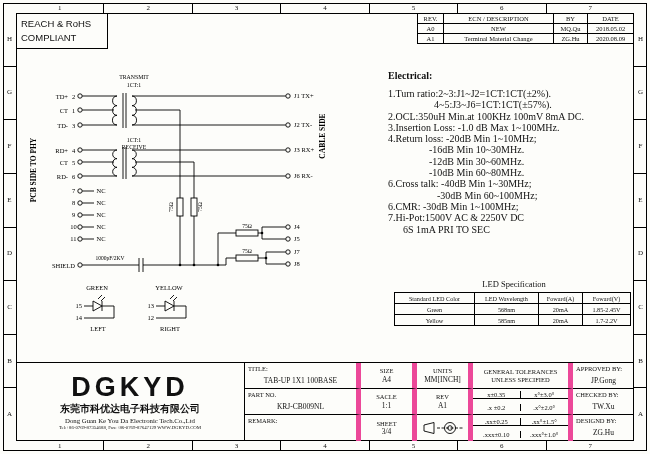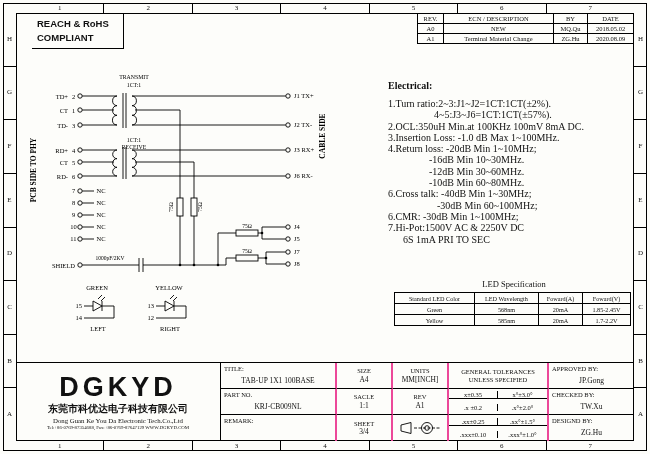--- a/index.html
+++ b/index.html
@@ -9,50 +9,50 @@
   .inner{position:absolute;left:16px;top:13px;right:16px;bottom:13px;border:1px solid #000}
   .band{position:absolute;display:flex}
   .band span{flex:1;display:flex;align-items:center;justify-content:center;font-size:7px;line-height:1}
   .band-top{left:16px;right:16px;top:3px;height:10px}
   .band-bottom{left:16px;right:16px;bottom:3px;height:10px}
   .band-left{left:3px;width:13px;top:13px;bottom:13px;flex-direction:column}
   .band-right{right:3px;width:13px;top:13px;bottom:13px;flex-direction:column}
   .band-top span + span,.band-bottom span + span{border-left:1px solid #000}
   .band-left span + span,.band-right span + span{border-top:1px solid #000}
 
-  .compliance{position:absolute;left:32px;top:13px;width:92px;height:36px;border-right:1px solid #000;border-bottom:1px solid #000;
-    font-family:"Liberation Sans",sans-serif;font-weight:bold;font-size:9.5px;padding:4px 5px;line-height:1.5}
+  .compliance{position:absolute;left:16px;top:13px;width:92px;height:36px;border-right:1px solid #000;border-bottom:1px solid #000;
+    font-family:"Liberation Sans",sans-serif;font-weight:normal;font-size:9.5px;padding:4px 5px;line-height:1.5}
 
   table{border-collapse:collapse}
   .rev-table{position:absolute;top:13px;right:16px;font-size:6.5px;background:#fdfdfa}
   .rev-table th,.rev-table td{border:1px solid #000;text-align:center;font-weight:normal;padding:1px 2px;height:10px}
   .c-rev{width:26px}.c-desc{width:110px}.c-by{width:34px}.c-date{width:46px}
 
   .schematic{position:absolute;left:22px;top:58px;width:362px;height:230px;font-family:"Liberation Serif",serif}
 
-  .electrical{position:absolute;left:388px;top:80px;width:250px}
+  .electrical{position:absolute;left:388px;top:70px;width:250px}
   .electrical .etitle{font-weight:bold;font-size:10px;margin-bottom:7px}
   .electrical .eline{font-size:10px;line-height:11.3px;white-space:nowrap}
   .i1{margin-left:46px}.i2{margin-left:41px}.i3{margin-left:49px}.i4{margin-left:15px}
 
   .ledspec-title{position:absolute;left:394px;top:279px;width:240px;text-align:center;font-size:8.5px}
   .ledspec{position:absolute;left:394px;top:292px;font-size:6.2px;background:#fdfdfa}
   .ledspec th,.ledspec td{border:1px solid #000;text-align:center;font-weight:normal;padding:1px 2px;height:11px}
   .lc1{width:80px}.lc2{width:64px}.lc3{width:44px}.lc4{width:48px}
 
   .ledsvg{position:absolute;left:70px;top:281px;width:160px;height:54px}
 
   .tblock{position:absolute;left:16px;right:16px;top:362px;bottom:13px;border-top:1px solid #000;display:flex}
-  .tb-left{width:205px;border-right:1px solid #000;display:flex;flex-direction:column;align-items:center;justify-content:center}
+  .tb-left{width:229px;border-right:1px solid #000;display:flex;flex-direction:column;align-items:center;justify-content:center}
   .logo{font-family:"Liberation Sans",sans-serif;font-weight:bold;font-size:27px;letter-spacing:4px;line-height:1}
   .cn{font-size:10px;font-weight:bold;margin-top:1px;white-space:nowrap}
   .en{font-size:6.8px;margin-top:1px;white-space:nowrap}
   .contact{font-size:4.8px;margin-top:1px;white-space:nowrap}
   .tb-grid{flex:1;display:grid;grid-template-columns:116px 56px 56px 100px 1fr;grid-auto-rows:1fr}
-  .cell{border-right:2px solid #ec4899;border-bottom:1px solid #000;display:flex;flex-direction:column;align-items:center;justify-content:center;overflow:hidden}
+  .cell{border-right:5px solid #ec4899;border-bottom:1px solid #000;display:flex;flex-direction:column;align-items:center;justify-content:center;overflow:hidden}
   .tb-grid .cell:nth-child(5n){border-right:none}
   .tb-grid .cell:nth-child(n+11){border-bottom:none}
   .cl{font-size:6.5px;line-height:1.2}
   .cv{font-size:7.5px;line-height:1.2}
   .lv{align-items:stretch;justify-content:flex-start;padding:2px 3px}
   .lv .cl{text-align:left}
   .lv .cv{text-align:center;margin-top:3px}
   .tolcell{display:grid;grid-template-columns:1fr 1fr;grid-template-rows:1fr 1fr;padding:0}
   .tolcell span{display:flex;align-items:center;justify-content:center;font-size:6.5px}
   .tolcell span:nth-child(1){border-right:1px solid #000;border-bottom:1px solid #000}

